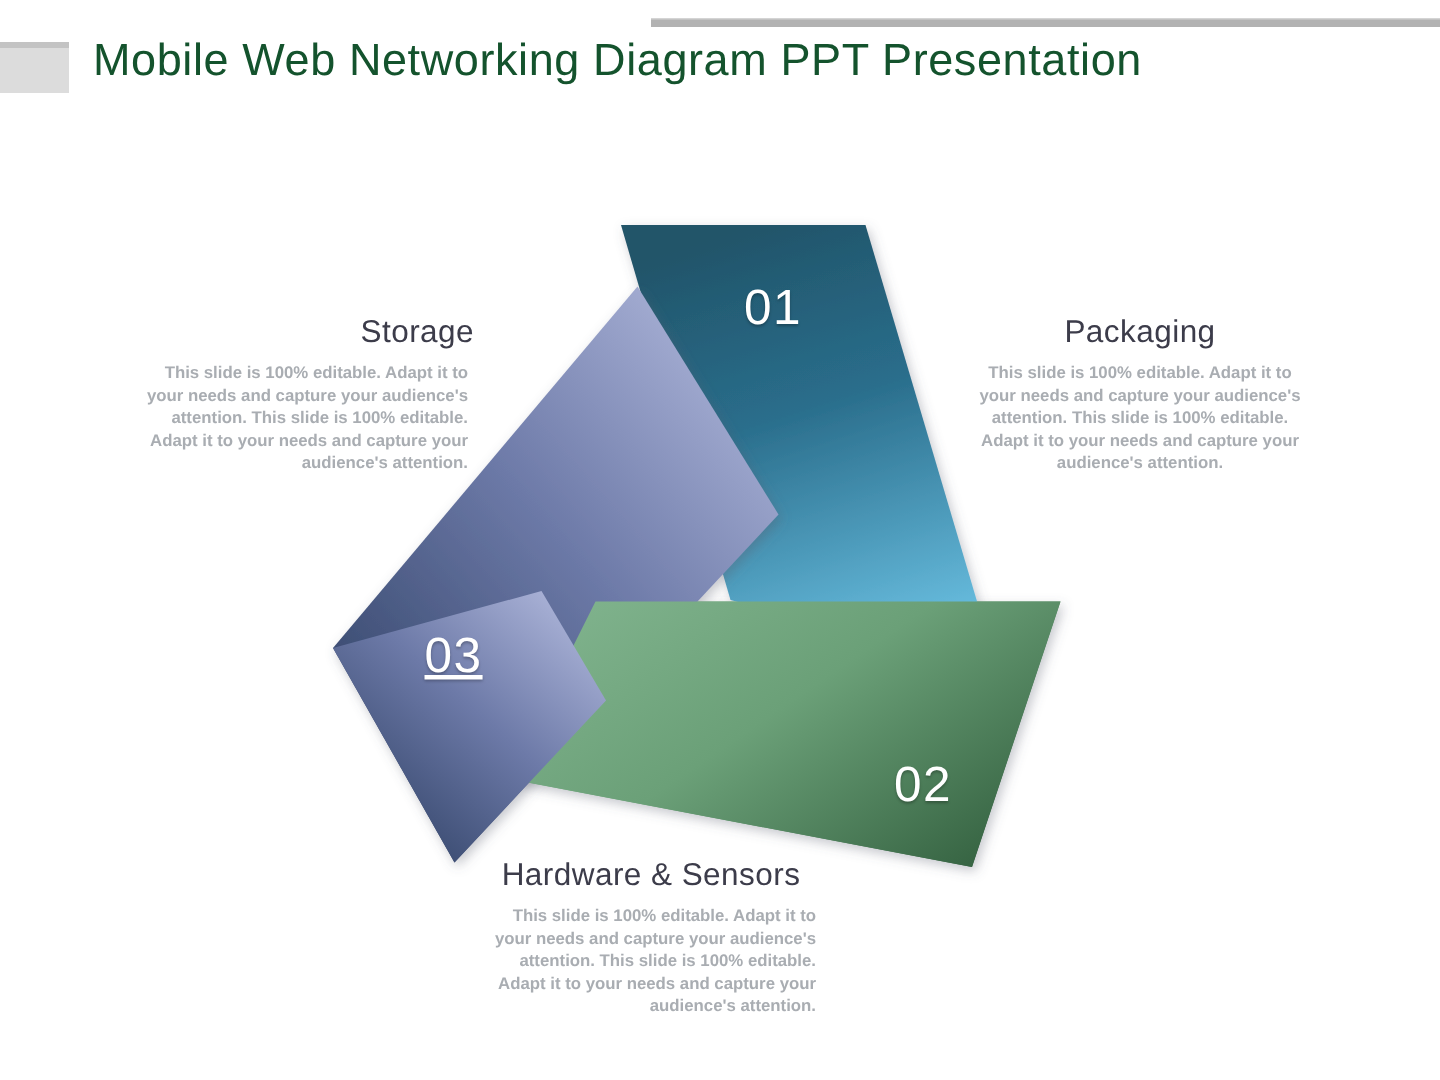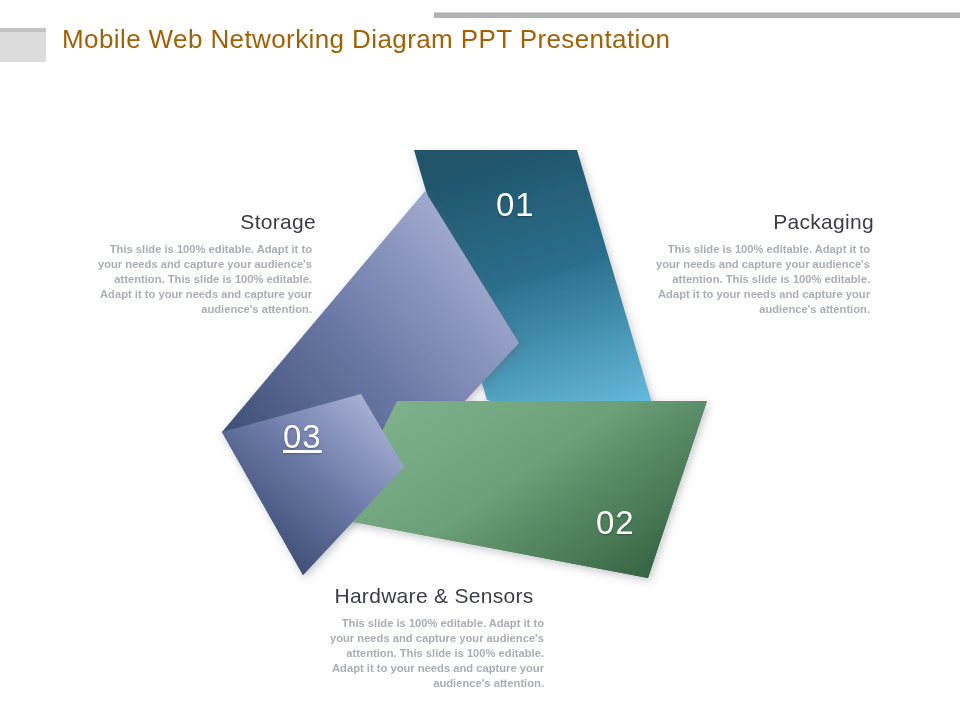--- a/index.html
+++ b/index.html
@@ -31,23 +31,23 @@
     top: 28px;
     width: 46px;
     height: 30px;
     background: #dcdcdc;
     border-top: 4px solid #c3c3c3;
   }
   #page-title {
     position: absolute;
     left: 62px;
     top: 24px;
-    font-size: 26px;
+    font-size: 30px;
     letter-spacing: 0.4px;
-    color: #a16207;
+    color: #14532d;
     white-space: nowrap;
     font-weight: 400;
   }
 
   
   #diagram-stage {
     position: absolute;
     left: 0;
     top: 0;
     width: 960px;
@@ -95,25 +95,25 @@
   #block-storage {
     left: 88px;
     top: 210px;
     width: 228px;
     text-align: right;
   }
   #block-packaging {
     left: 646px;
     top: 210px;
     width: 228px;
-    text-align: right;
+    text-align: center;
   }
   #block-hardware {
     left: 320px;
-    top: 584px;
+    top: 572px;
     width: 228px;
     text-align: center;
   }
   #block-hardware .info-title { text-align: center; }
   #block-hardware .info-body { text-align: right; }
 </style>
 </head>
 <body>
 
 <div id="header-bar-line"></div>

